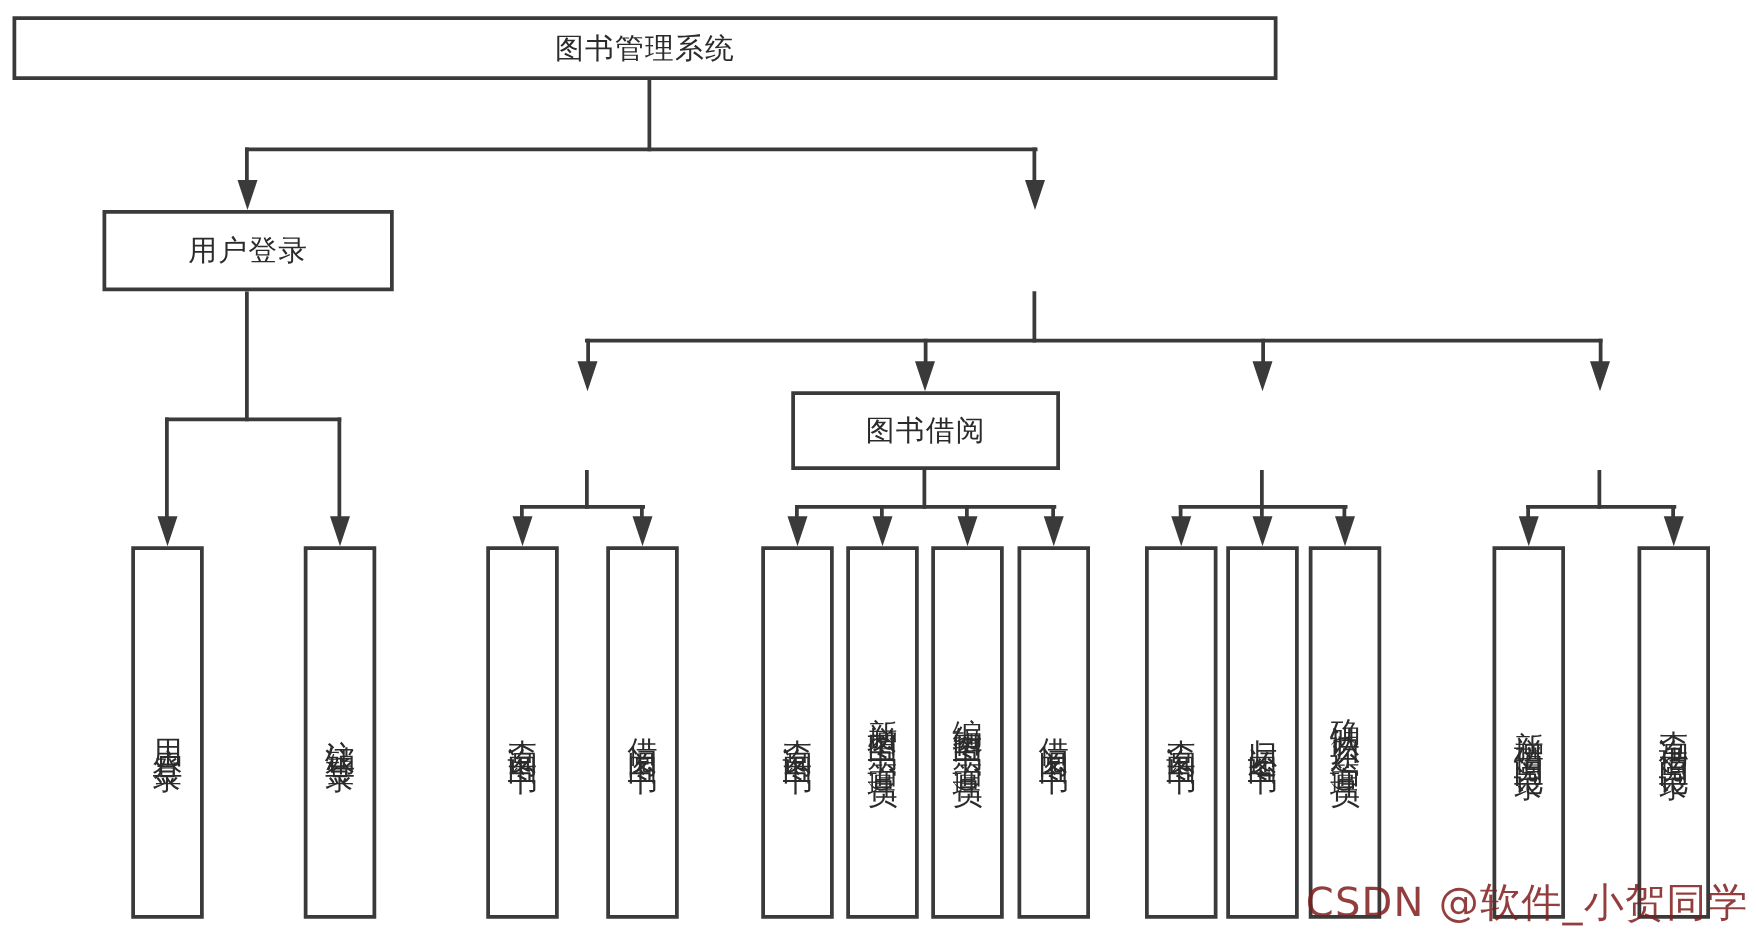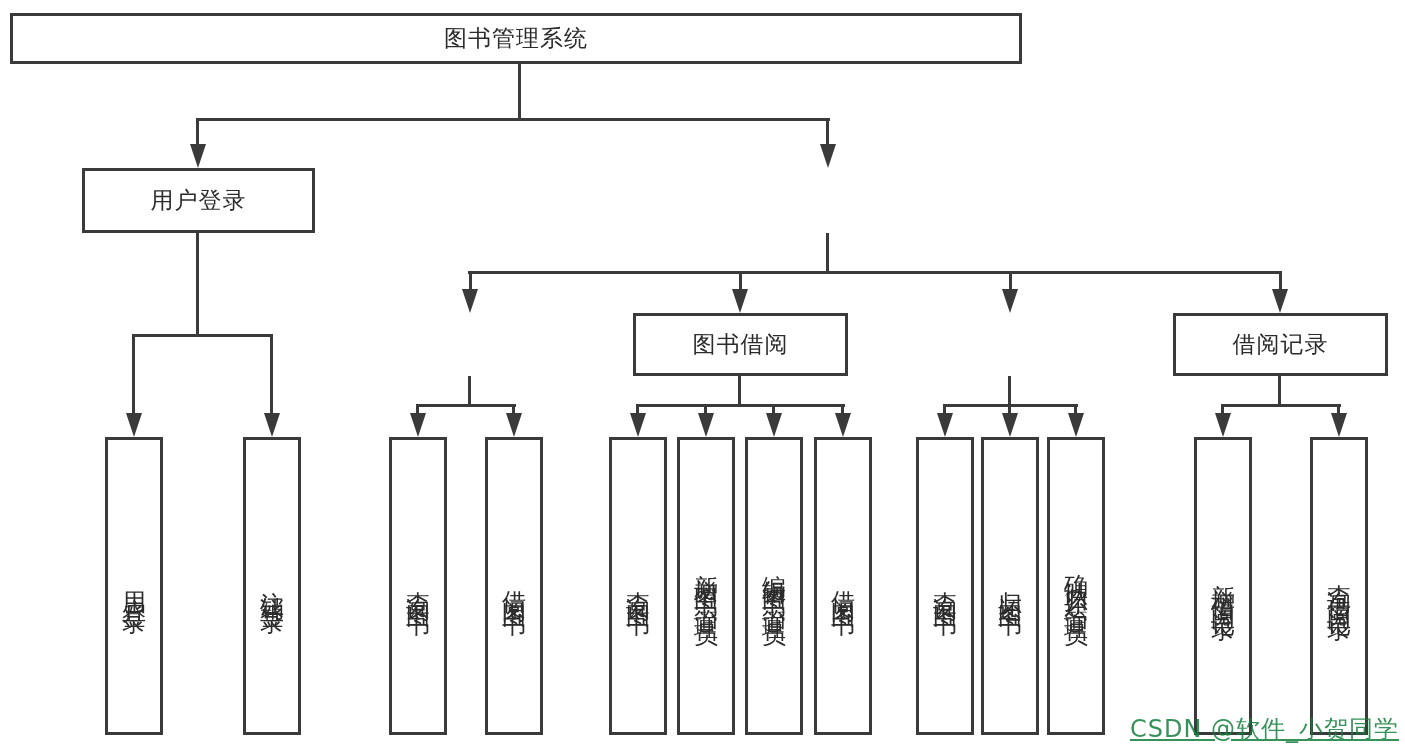--- a/index.html
+++ b/index.html
@@ -19,22 +19,22 @@
   }
   .hline,.vline{position:absolute;background:#3a3a3a;z-index:1;}
   .hline{height:3px;}
   .vline{width:3px;}
   .arrow{
     position:absolute;width:0;height:0;z-index:1;
     border-left:8px solid transparent;border-right:8px solid transparent;
     border-top:24px solid #3a3a3a;
   }
   .watermark{
-    position:absolute;right:6px;bottom:2px;font-size:24px;color:#15803d;
-    opacity:.85;z-index:5;white-space:nowrap;letter-spacing:1px;text-decoration:underline;
+    position:absolute;right:6px;bottom:2px;font-size:32px;color:#7f1d1d;
+    opacity:.85;z-index:5;white-space:nowrap;letter-spacing:1px;
   }
 </style>
 </head>
 <body>
 
 <div class="canvas">
 
   <div class="vline" style="left:518px;top:64px;height:57px"></div>
   <div class="hline" style="left:196px;top:118px;width:634px"></div>
   <div class="vline" style="left:196px;top:118px;height:30px"></div>
@@ -98,23 +98,20 @@
     <span class="hlabel">图书管理系统</span>
   </div>
 
   <div class="node" style="left:82px;top:168px;width:233px;height:65px">
     <span class="hlabel">用户登录</span>
   </div>
 
   <div class="node" style="left:633px;top:313px;width:215px;height:63px">
     <span class="hlabel">图书借阅</span>
   </div>
-  <div class="node" style="left:1173px;top:313px;width:215px;height:63px">
-    <span class="hlabel">借阅记录</span>
-  </div>
 
   <div class="node leaf" style="left:105px">
     <span class="vtext">用户登录</span>
   </div>
   <div class="node leaf" style="left:243px">
     <span class="vtext">注销登录</span>
   </div>
 
   <div class="node leaf" style="left:389px">
     <span class="vtext">查询图书</span>

